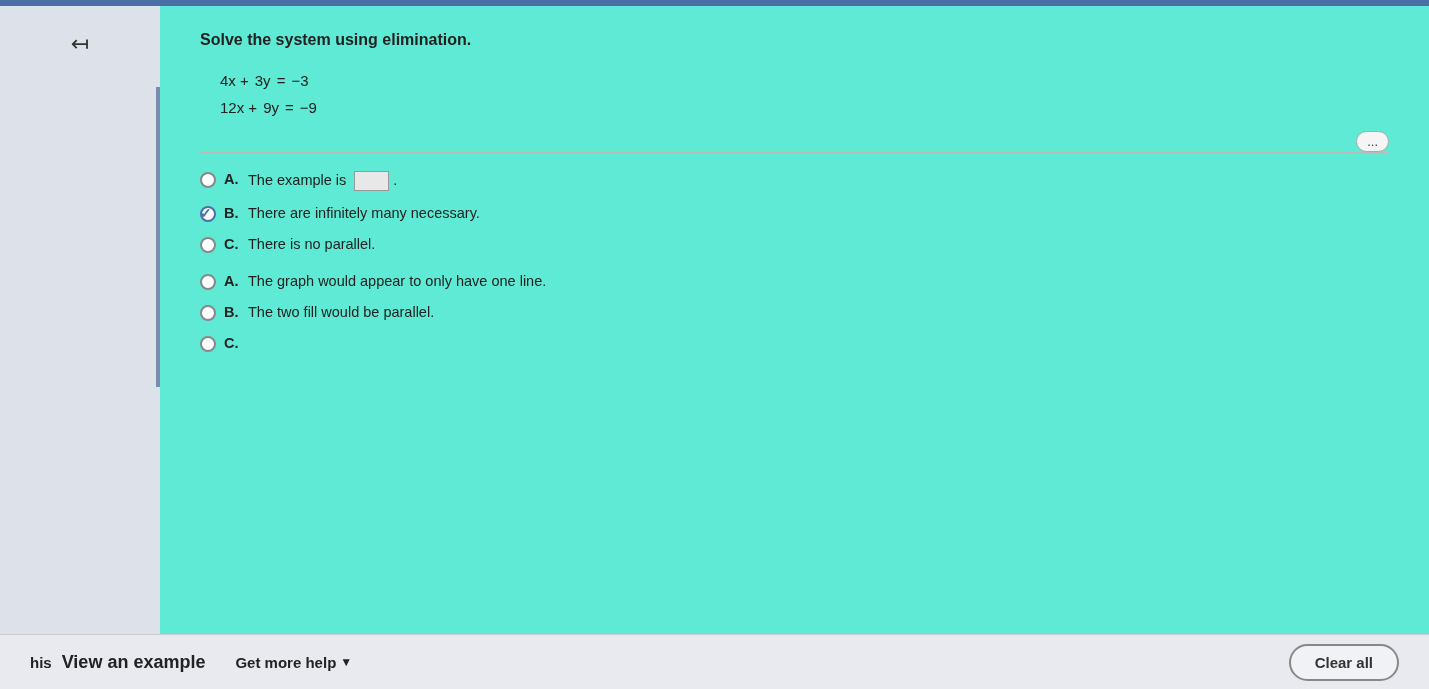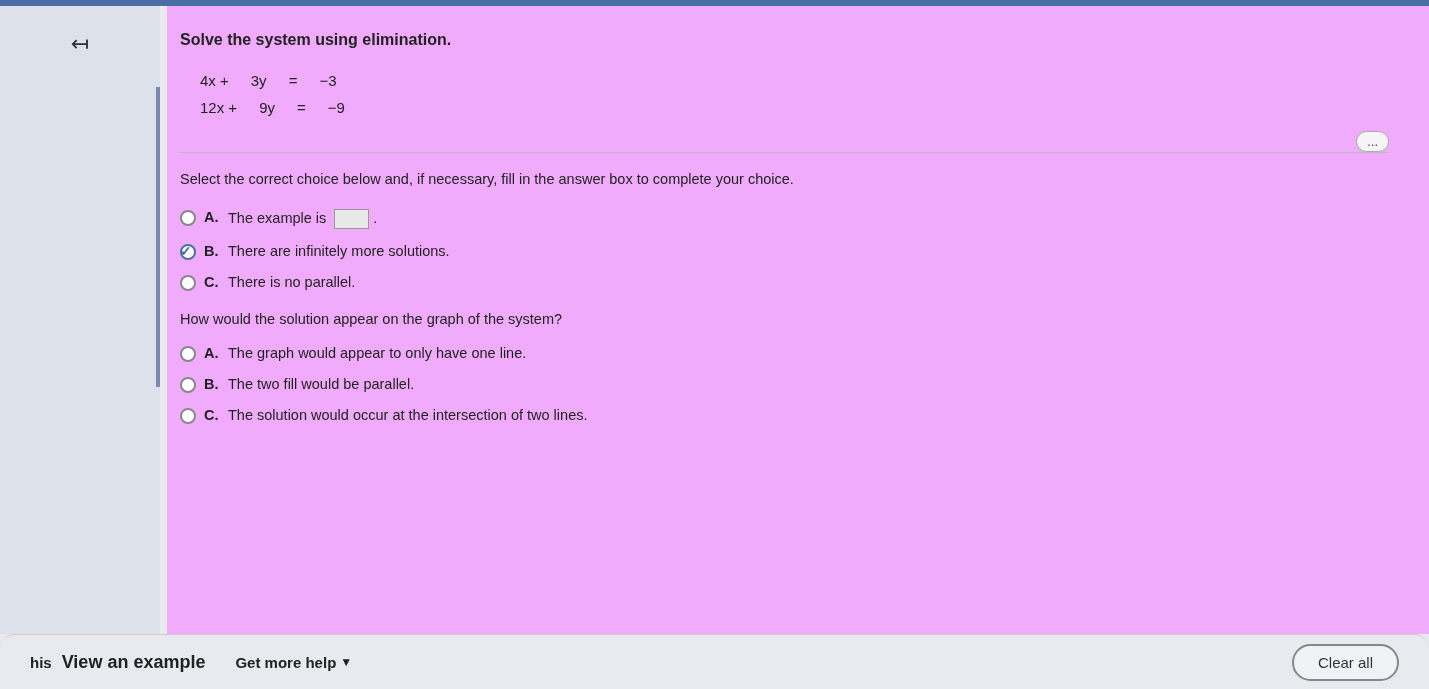--- a/index.html
+++ b/index.html
@@ -45,45 +45,44 @@
     .sidebar-divider {
       width: 4px;
       background-color: #7a8ab0;
       height: 300px;
       margin-top: 30px;
       margin-left: auto;
     }
 
     .content-area {
       flex: 1;
-      background-color: #f0abfc;
-      padding: 25px 40px 20px 13px;
+      background-color: #5eead4;
+      padding: 25px 40px 20px 40px;
       overflow-y: auto;
       position: relative;
-      margin-left: 7px;
     }
 
     .problem-title {
       font-size: 16px;
       font-weight: bold;
       color: #222;
       margin-bottom: 18px;
     }
 
     .equations {
       margin-left: 20px;
       margin-bottom: 18px;
       line-height: 1.8;
       font-size: 15px;
       color: #222;
     }
 
     .eq-row {
       display: flex;
-      gap: 18px;
+      gap: 2px;
       align-items: flex-start;
     }
 
     .divider-line {
       border: none;
       border-top: 1px solid #bbb;
       margin: 10px 0 18px 0;
       width: 100%;
     }
 
@@ -187,21 +186,20 @@
     }
 
     .bottom-bar {
       background-color: #e8eaf0;
       height: 55px;
       display: flex;
       align-items: center;
       padding: 0 30px;
       border-top: 1px solid #ccc;
       flex-shrink: 0;
-      border-radius: 15px;
     }
 
     .bottom-link {
       font-size: 18px;
       font-weight: bold;
       color: #222;
       cursor: pointer;
       margin-right: 30px;
       text-decoration: none;
     }
@@ -219,21 +217,21 @@
     .arrow-down {
       font-size: 12px;
     }
 
     .clear-all-btn {
       margin-left: auto;
       border: 2px solid #888;
       border-radius: 20px;
       padding: 8px 24px;
       font-size: 15px;
-      font-weight: normal;
+      font-weight: bold;
       color: #333;
       background: #f0f2f5;
       cursor: pointer;
     }
 
     .this-label {
       font-size: 15px;
       font-weight: bold;
       color: #222;
       margin-right: 10px;
@@ -268,54 +266,52 @@
         <span style="margin-left:4px;">=</span>
         <span style="margin-left:4px;">−9</span>
       </div>
     </div>
 
     <div style="position:relative;">
       <button class="more-options-btn">...</button>
       <hr class="divider-line">
     </div>
 
-    <div class="instruction-text">Select the correct choice below and, if necessary, fill in the answer box to complete your choice.</div>
 
     <div class="choices-section">
 
       <div class="choice-item">
         <div class="radio-wrap">
           <span class="radio-circle"></span>
         </div>
         <span class="choice-label">A.</span>
         <span>
           <span>The example is</span>
           <span class="answer-box"></span>.
         </span>
       </div>
 
       <div class="choice-item" style="margin-top:10px;">
         <div class="radio-wrap">
           <span class="radio-checked"></span>
         </div>
         <span class="choice-label">B.</span>
-        <span>There are infinitely more solutions.</span>
+        <span>There are infinitely many necessary.</span>
       </div>
 
       <div class="choice-item">
         <div class="radio-wrap">
           <span class="radio-circle"></span>
         </div>
         <span class="choice-label">C.</span>
         <span>There is no parallel.</span>
       </div>
 
     </div>
 
-    <div class="second-question">How would the solution appear on the graph of the system?</div>
 
     <div class="choices-section">
 
       <div class="choice-item">
         <div class="radio-wrap">
           <span class="radio-circle"></span>
         </div>
         <span class="choice-label">A.</span>
         <span>The graph would appear to only have one line.</span>
       </div>
@@ -326,21 +322,20 @@
         </div>
         <span class="choice-label">B.</span>
         <span>The two fill would be parallel.</span>
       </div>
 
       <div class="choice-item">
         <div class="radio-wrap">
           <span class="radio-circle"></span>
         </div>
         <span class="choice-label">C.</span>
-        <span>The solution would occur at the intersection of two lines.</span>
       </div>
 
     </div>
 
   </div>
 </div>
 
 <div class="bottom-bar">
   <span class="this-label">his</span>
   <a class="bottom-link">View an example</a>

